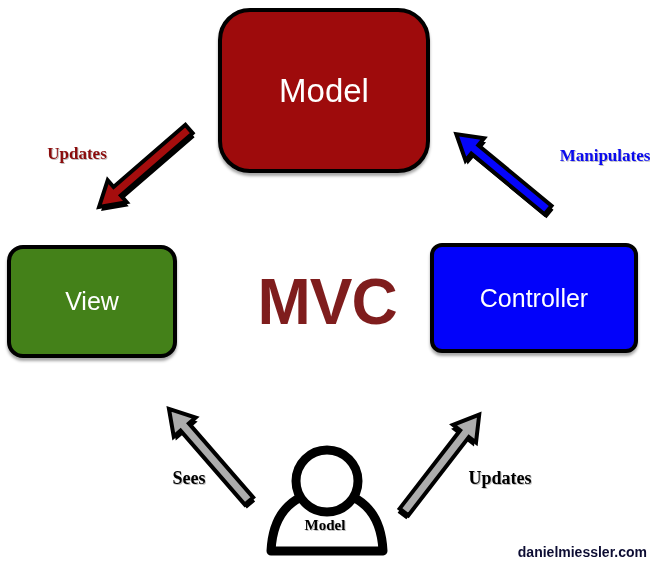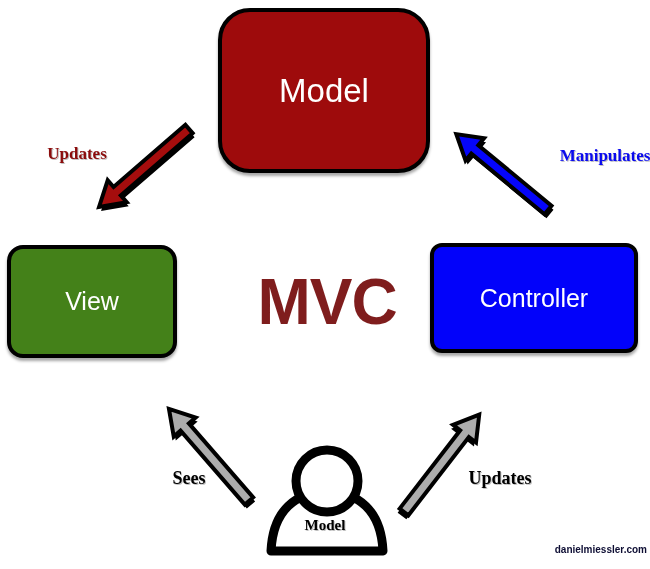--- a/index.html
+++ b/index.html
@@ -35,21 +35,21 @@
     white-space:nowrap;
     text-shadow:1px 1px 0 rgba(0,0,0,0.25);
   }
   .lbl-updates-red{left:77px;top:154px;font-size:17px;}
   .lbl-manipulates{left:570px;top:156px;font-size:17px;}
   .lbl-sees{left:167px;top:478px;font-size:18px;margin-left:22px;}
   .lbl-updates-black{left:500px;top:478px;font-size:18px;}
   .lbl-user{left:325px;top:525px;font-size:15px;color:#000;}
   .watermark{
     position:absolute;right:3px;top:544px;
-    font-size:10px;font-weight:bold;color:#0D0D33;
+    font-size:14px;font-weight:bold;color:#0D0D33;
     font-family:"Liberation Sans", sans-serif;
   }
   svg.overlay{position:absolute;left:0;top:0;}
 </style>
 </head>
 <body>
 
 <div id="canvas">
 
   <div class="box box-model" style="background-color: rgb(158, 11, 12);">

